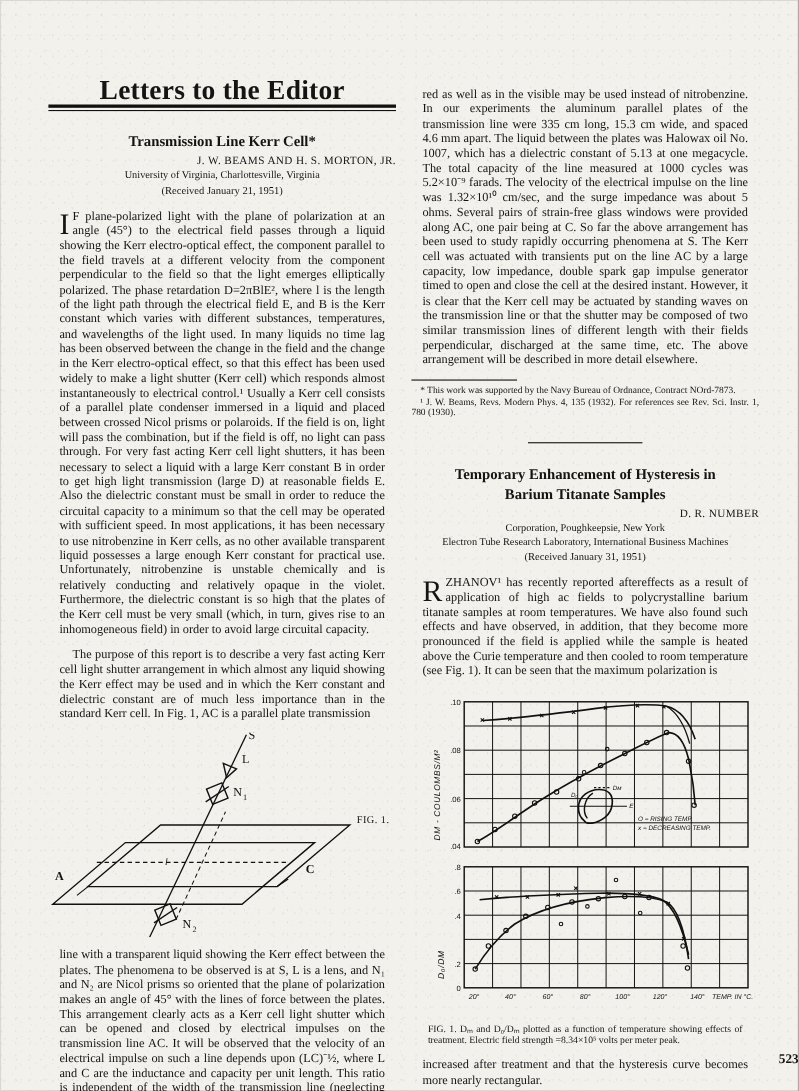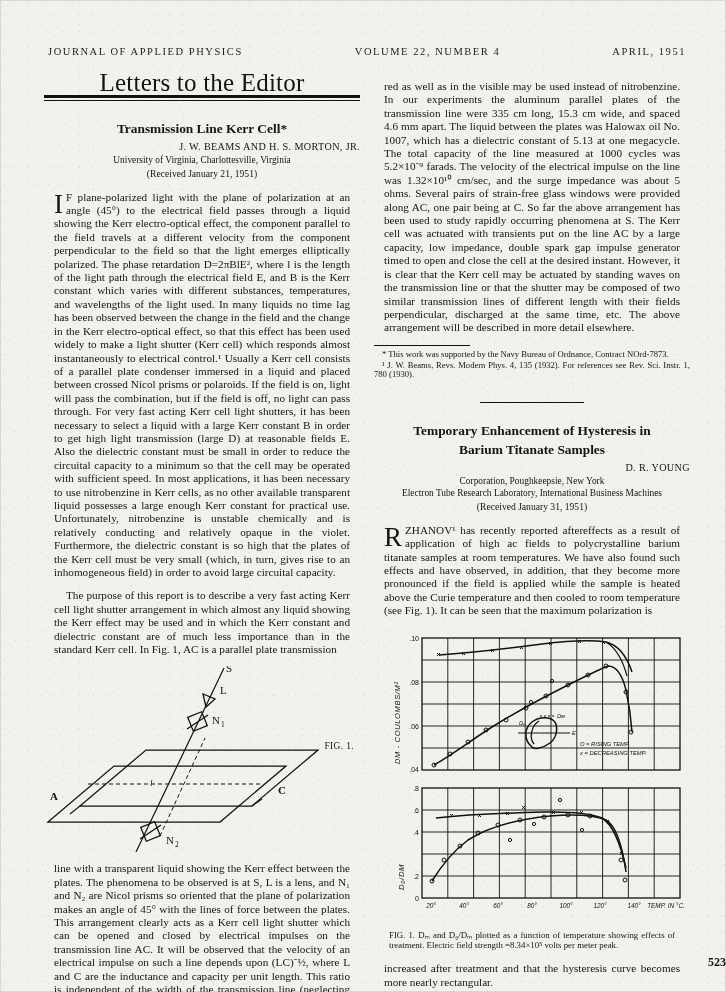--- a/index.html
+++ b/index.html
@@ -61,21 +61,21 @@
     font-size: 11.2px;
     line-height: 13.4px;
     text-align: justify;
   }
   .col-left  { left: 44px; }
   .col-right { left: 374px; }
 
   .banner {
     text-align: center;
     font-size: 25px;
-    font-weight: 400;
+    font-weight: 700;
     letter-spacing: .2px;
     margin: 6px 0 6px;
   }
   .rules { margin: 2px 0 20px; }
   .rule-thick { height: 3px; background: #111; }
   .rule-thin  { height: 1px; background: #111; margin-top: 2px; }
 
   .art-title {
     text-align: center;
     font-size: 13.4px;
@@ -176,25 +176,20 @@
     font-size: 12px;
     font-weight: 700;
   }
 </style>
 </head>
 <body>
 
 <div class="page">
   <div class="sheet-edge"></div>
 
-  <div class="runhead">
-    <span>JOURNAL OF APPLIED PHYSICS</span>
-    <span>VOLUME 22, NUMBER 4</span>
-    <span>APRIL, 1951</span>
-  </div>
 
   <div class="col col-left">
 
     <div class="banner">Letters to the Editor</div>
     <div class="rules">
       <div class="rule-thick"></div>
       <div class="rule-thin"></div>
     </div>
 
     <div class="art-title">Transmission Line Kerr Cell*</div>
@@ -267,21 +262,21 @@
     <p class="body first">red as well as in the visible may be used instead of nitrobenzine. In our experiments the aluminum parallel plates of the transmission line were 335 cm long, 15.3 cm wide, and spaced 4.6 mm apart. The liquid between the plates was Halowax oil No. 1007, which has a dielectric constant of 5.13 at one megacycle. The total capacity of the line measured at 1000 cycles was 5.2×10⁻⁹ farads. The velocity of the electrical impulse on the line was 1.32×10¹⁰ cm/sec, and the surge impedance was about 5 ohms. Several pairs of strain-free glass windows were provided along AC, one pair being at C. So far the above arrangement has been used to study rapidly occurring phenomena at S. The Kerr cell was actuated with transients put on the line AC by a large capacity, low impedance, double spark gap impulse generator timed to open and close the cell at the desired instant. However, it is clear that the Kerr cell may be actuated by standing waves on the transmission line or that the shutter may be composed of two similar transmission lines of different length with their fields perpendicular, discharged at the same time, etc. The above arrangement will be described in more detail elsewhere.</p>
 
     <div class="footnote-sep"></div>
     <p class="footnote">* This work was supported by the Navy Bureau of Ordnance, Contract NOrd-7873.</p>
     <p class="footnote">¹ J. W. Beams, Revs. Modern Phys. 4, 135 (1932). For references see Rev. Sci. Instr. 1, 780 (1930).</p>
 
     <div class="sect-sep"></div>
 
     <div class="art-title">Temporary Enhancement of Hysteresis in</div>
     <div class="art-title">Barium Titanate Samples</div>
-    <div class="authors sc">D. R. YOUNG</div>
+    <div class="authors sc">D. R. NUMBER</div>
     <div class="affil">Corporation, Poughkeepsie, New York</div>
     <div class="affil">Electron Tube Research Laboratory, International Business Machines</div>
     <div class="received">(Received January 31, 1951)</div>
 
     <p class="body first dropcap-para">
       <span class="dropcap">R</span><span>ZHANOV¹ has recently reported aftereffects as a result of application of high ac fields to polycrystalline barium titanate samples at room temperatures. We have also found such effects and have observed, in addition, that they become more pronounced if the field is applied while the sample is heated above the Curie temperature and then cooled to room temperature (see Fig. 1). It can be seen that the maximum polarization is</span>
     </p>
 
     <div class="fig-charts">
       <svg width="316" height="300" viewBox="0 0 316 300">

